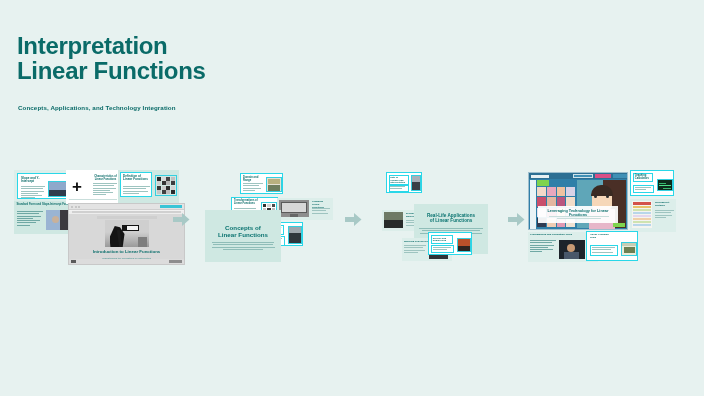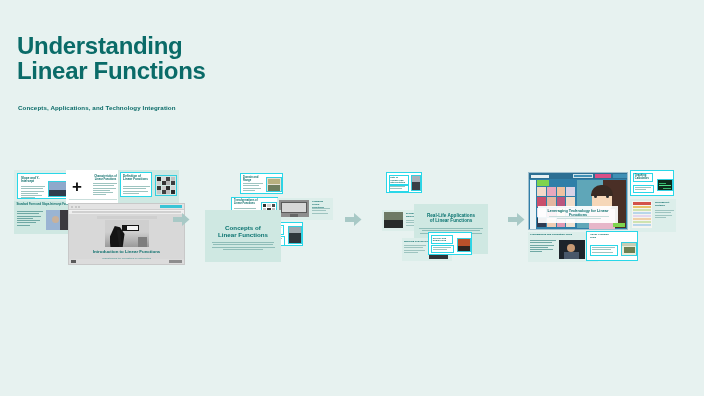--- a/index.html
+++ b/index.html
@@ -78,21 +78,21 @@
   
   .plus{position:absolute;color:#111;font-weight:bold;line-height:1;}
   .badge{position:absolute;background:#17a2b8;}
 </style>
 </head>
 <body>
 
 <div class="canvas">
 
   <div class="title-block">
-    <div class="title-line">Understanding</div>
+    <div class="title-line">Interpretation</div>
     <div class="title-line">Linear Functions</div>
   </div>
   <div class="subtitle">Concepts, Applications, and Technology Integration</div>
 
   <div class="cluster" style="left:14px;top:170px;width:170px;height:96px;">
 
     <div class="thumb mint-lt" style="left:0;top:0;width:62px;height:64px;"></div>
 
     <div class="thumb paper hl" style="left:3px;top:3px;width:56px;height:26px;">
       <div class="tt" style="left:3px;top:3px;font-size:3.1px;width:24px;">Slope and Y-Intercept</div>

